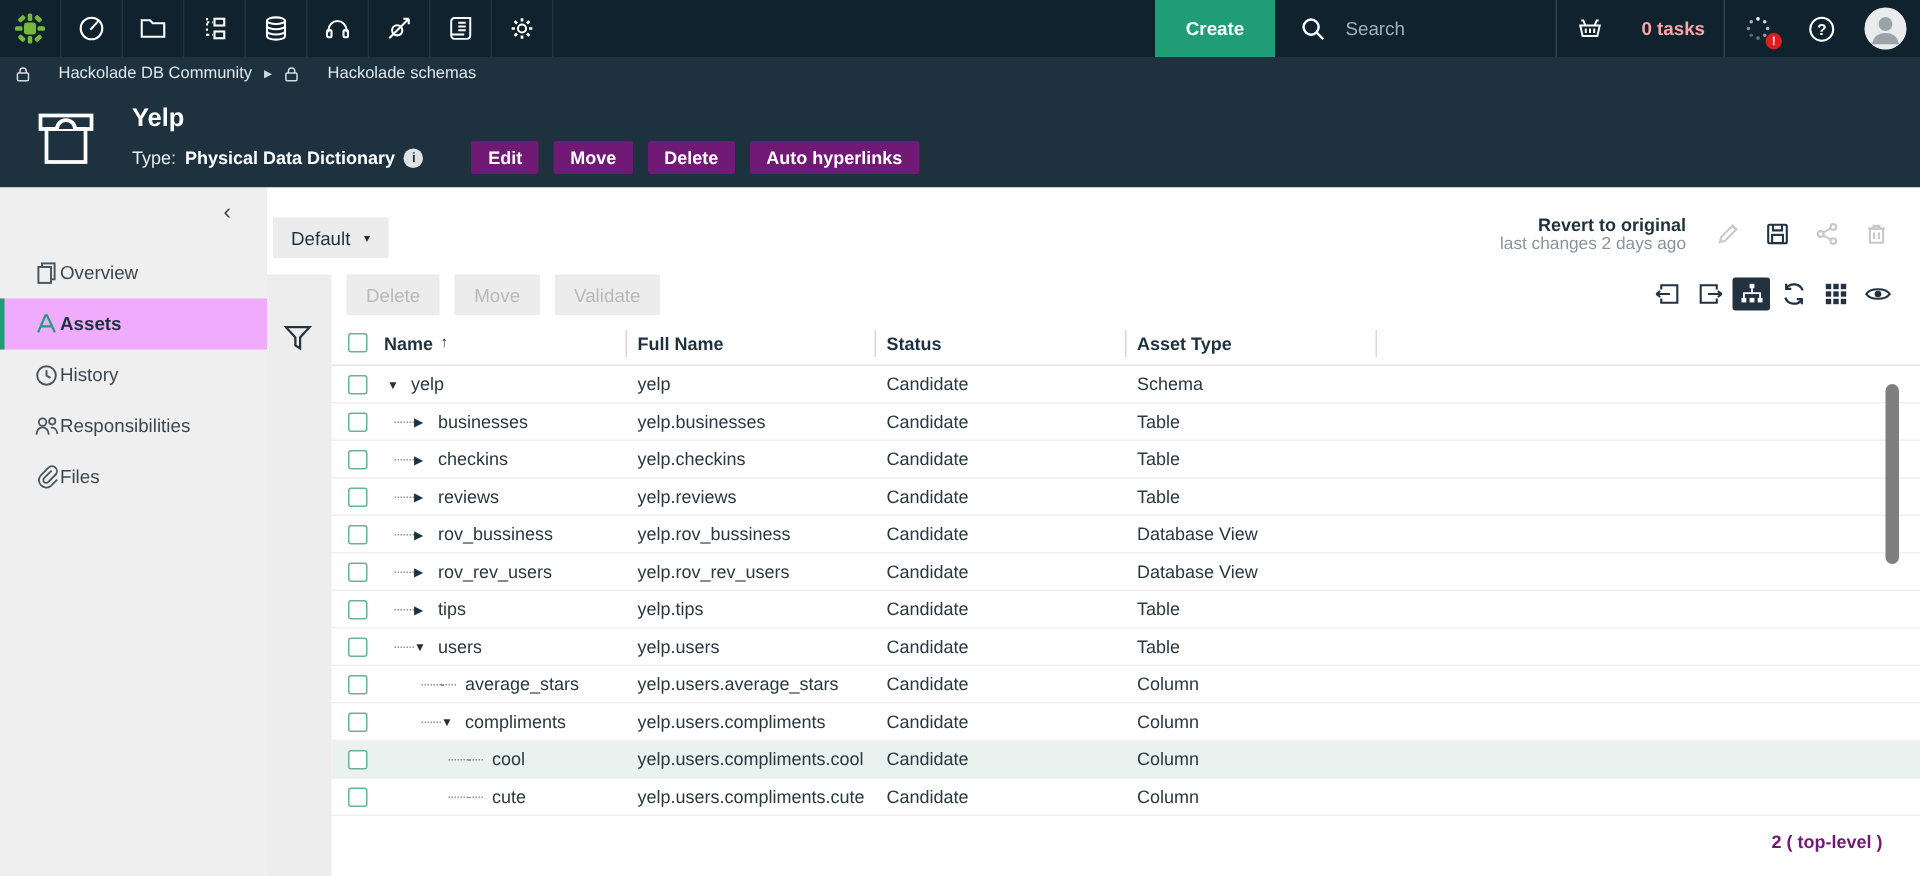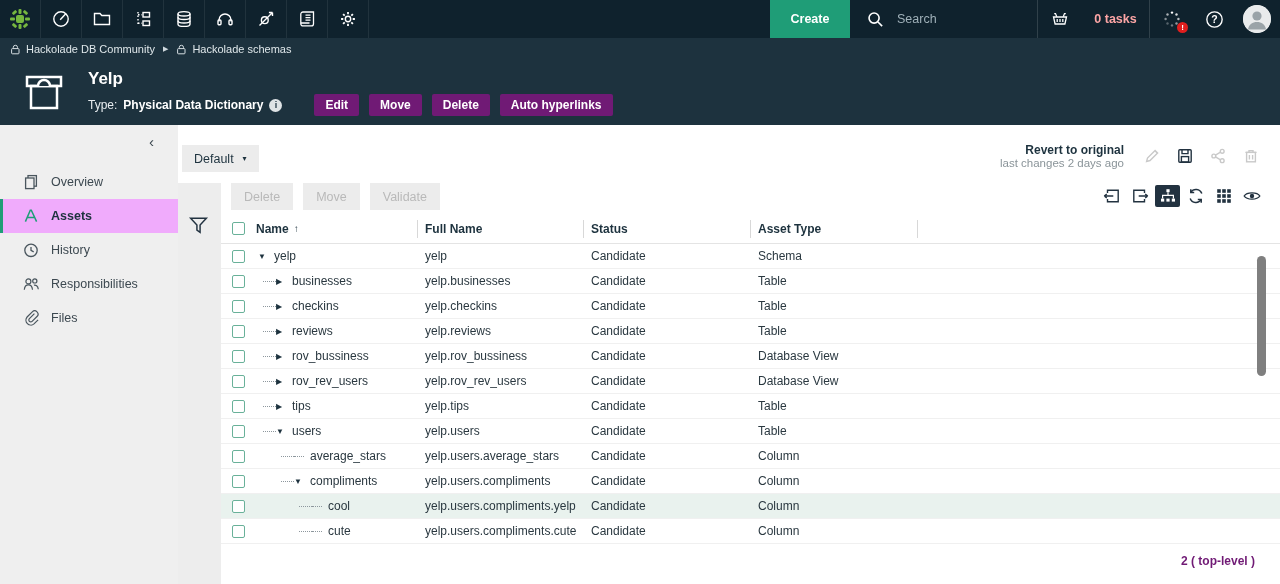--- a/index.html
+++ b/index.html
@@ -23,42 +23,42 @@
   .badge { position:absolute; right:6px; bottom:5px; width:11px; height:11px; border-radius:50%;
            background:#e01e1e; color:#fff; font-size:8px; font-weight:bold;
            display:flex; align-items:center; justify-content:center; }
   .cell-help { width:40px; }
   .cell-avatar { width:46px; }
   .avatar { width:28px; height:28px; border-radius:50%; overflow:hidden; background:#e9ebec; }
 
   
   .breadcrumb { height:22px; background:#1d323e; display:flex; align-items:center;
                 padding-left:10px; gap:8px; color:#dfe7ea; font-size:11px; }
-  .crumb { display:flex; align-items:center; gap:5px; cursor:pointer; }
+  .crumb { display:flex; align-items:center; gap:18px; cursor:pointer; }
   .crumb-sep { color:#cfd8dd; font-size:7px; }
 
   
   .pageheader { height:65px; background:#1d323e; display:flex; align-items:center; padding-left:24px; }
   .ph-icon { margin-right:24px; display:flex; }
   .ph-title { color:#fff; font-size:17px; font-weight:bold; margin-bottom:5px; }
   .ph-sub { display:flex; align-items:center; gap:6px; font-size:12px; color:#e8edf0; }
   .ph-type-value { font-weight:bold; color:#fff; }
   .info-badge { width:13px; height:13px; border-radius:50%; background:#dfe3e5; color:#1d323e;
                 font-size:9px; font-weight:bold; display:flex; align-items:center; justify-content:center; }
   .ph-actions { display:flex; gap:10px; margin-left:26px; }
   .ph-btn { background:#701a75; color:#fff; font-size:12px; font-weight:bold;
             padding:4px 11px; border:none; border-radius:2px; cursor:pointer; }
 
   
   .content { display:flex; height:459px; }
   .sidebar { width:178px; background:#efefef; position:relative; flex-shrink:0; }
   .collapse-btn { position:absolute; top:8px; right:24px; color:#3c4850; font-size:15px;
                   background:none; border:none; cursor:pointer; }
   .side-items { margin-top:40px; }
-  .side-item { height:34px; display:flex; align-items:center; padding-left:19px; gap:11px;
+  .side-item { height:34px; display:flex; align-items:center; padding-left:19px; gap:0;
                font-size:12.5px; color:#3c4850; cursor:pointer; border-left:3px solid transparent; }
   .side-item.active { background:#f0abfc; border-left-color:#1f9d77; font-weight:bold; color:#1d323e; }
   .side-icon { display:flex; width:18px; }
 
   .main { flex:1; position:relative; background:#fff; }
 
   .default-btn { position:absolute; left:4px; top:20px; height:27px; padding:0 12px;
                  background:#ececec; border:none; font-size:12.5px; color:#1d323e;
                  display:flex; align-items:center; gap:9px; cursor:pointer; }
   .caret-down { font-size:8px; color:#1d323e; }
@@ -610,21 +610,21 @@
             </div>
             <div class="col-name">
               <div class="name-wrap">
                 <span class="seg"></span>
                 <span class="seg"></span>
                 <span class="seg branch"></span>
                 <span class="caretbox leafdots"></span>
                 <span class="row-label">cool</span>
               </div>
             </div>
-            <div class="col-full">yelp.users.compliments.yelp</div>
+            <div class="col-full">yelp.users.compliments.cool</div>
             <div class="col-status">Candidate</div>
             <div class="col-type">Column</div>
           </div>
           <div class="trow">
             <div class="col-check">
               <div class="checkbox"></div>
             </div>
             <div class="col-name">
               <div class="name-wrap">
                 <span class="seg"></span>

